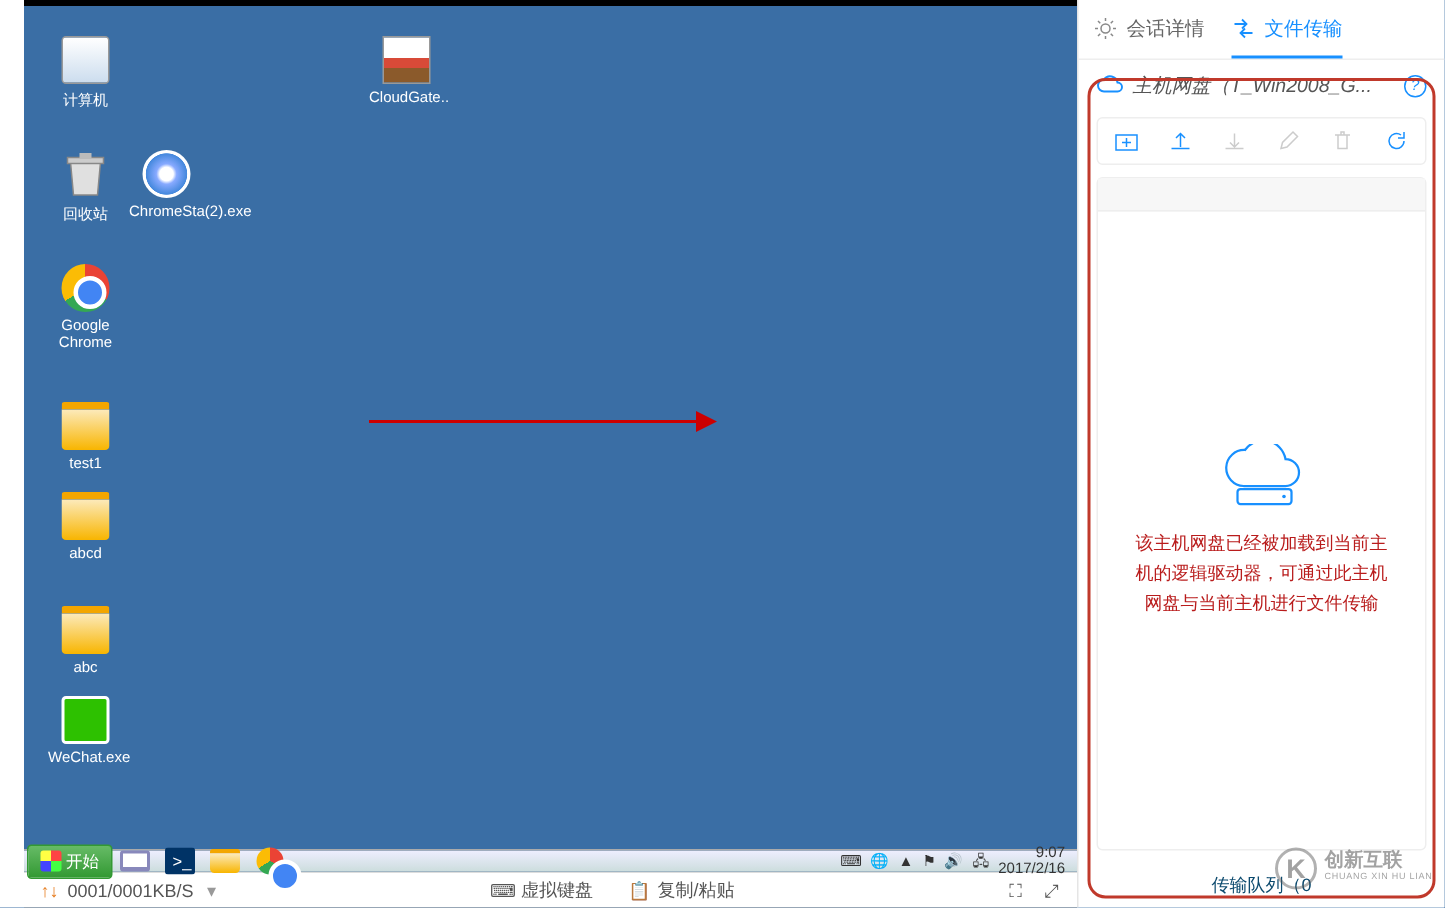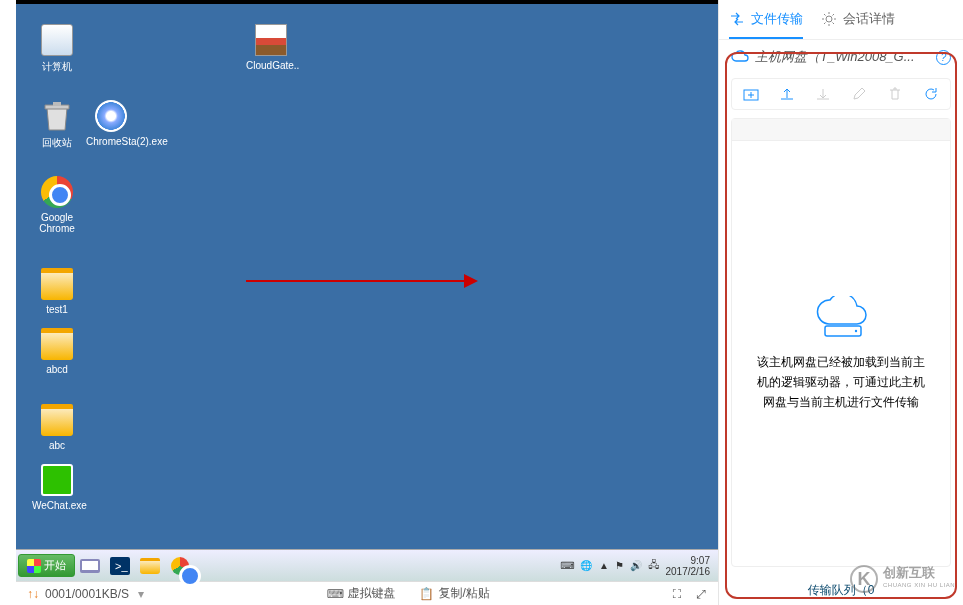--- a/index.html
+++ b/index.html
@@ -24,21 +24,21 @@
 .ico-wechat { background:#2dc100; border:2px solid #fff; border-radius:3px;}
 .ico-cloudgate { background:linear-gradient(#fff 45%, #d84a38 45% 68%, #8b5a2b 68%); border:1px solid #999;}
 .ico-disc { border-radius:50%; background: radial-gradient(circle, #fff 20%, #8af 30%, #48d 60%, #fff 62%);}
 
 
 .annotation { position: absolute; top: 270px; left: 215px; color: #cc0000; font-size: 28px; font-family: SimSun, serif; display: flex; align-items: center; }
 .arrow { width: 230px; height: 2px; background: #cc0000; position: relative; margin-left: 15px; margin-top:6px;}
 .arrow::after { content:''; position:absolute; right:-2px; top:-6px; border-left: 14px solid #cc0000; border-top: 7px solid transparent; border-bottom: 7px solid transparent; }
 
 
-.taskbar { height: 32px; background: linear-gradient(#eef, #cdd); display:flex; align-items:center; padding: 0 2px; border-top:1px solid #aaa;}
+.taskbar { height: 15px; background: linear-gradient(#eef, #cdd); display:flex; align-items:center; padding: 0 2px; border-top:1px solid #aaa;}
 .taskbar .start { background: linear-gradient(#6b6, #393); color:#fff; font-size:11px; padding: 3px 8px; border-radius:3px; border:1px solid #393; display:flex; align-items:center; gap:3px;}
 .taskbar .start .win-icon { width:14px; height:14px; background:conic-gradient(#f44 0 25%, #4f4 25% 50%, #44f 50% 75%, #ff4 75%); border-radius:2px;}
 .taskbar .tb-icon { width:24px; height:22px; margin:0 3px; display:flex; align-items:center; justify-content:center; font-size:14px;}
 .taskbar .tray { margin-left:auto; display:flex; align-items:center; gap:6px; font-size:10px; color:#333; padding-right:6px;}
 .taskbar .clock { display:flex; flex-direction:column; align-items:flex-end; font-size:10px; line-height:11px;}
 
 
 .status-bar { height: 24px; background:#fff; border-top:1px solid #ddd; display:flex; align-items:center; padding:0 10px; font-size:12px; color:#555;}
 .status-bar .sb-item { display:flex; align-items:center; gap:5px; margin-right: 24px;}
 .status-bar .spacer { flex:1; }
@@ -59,21 +59,21 @@
 
 .toolbar { margin: 4px 12px 8px; border:1px solid #eee; border-radius:4px; display:flex; padding:6px 10px; gap:18px;}
 .toolbar .tbi { width:18px; height:18px; color:#1890ff; cursor:pointer; display:flex; align-items:center; justify-content:center;}
 .toolbar .tbi.disabled { color:#ccc; cursor:default;}
 .toolbar .tbi.last { margin-left:auto;}
 
 .file-pane { flex:1; margin:0 12px 8px; border:1px solid #eee; border-radius:4px; display:flex; flex-direction:column; }
 .file-pane .hdr { height:22px; background:#f7f7f7; border-bottom:1px solid #eee;}
 .file-pane .empty { flex:1; display:flex; flex-direction:column; align-items:center; justify-content:center; padding:20px; text-align:center;}
 .cloud-big { width:60px; height:42px; margin-bottom:14px;}
-.empty-text { font-size:12px; color:#000000; line-height:20px; max-width:170px;}
+.empty-text { font-size:12px; color:#b91c1c; line-height:20px; max-width:170px;}
 
 .queue-bar { height:30px; display:flex; align-items:center; justify-content:center; font-size:12px; color:#0c4a6e; gap:4px;}
 
 
 .watermark { position:absolute; right:8px; bottom:12px; display:flex; align-items:center; gap:5px; opacity:0.45; font-size:12px; color:#333;}
 .watermark .wm-left { font-size:18px; font-weight:bold; border:2px solid #555; border-radius:50%; width:28px; height:28px; display:flex; align-items:center; justify-content:center;}
 .watermark .wm-right { display:flex; flex-direction:column; line-height:12px;}
 .watermark .wm-right .cn{font-size:13px; font-weight:bold;}
 .watermark .wm-right .en{font-size:6px; letter-spacing:0.5px;}
 </style>
@@ -190,36 +190,36 @@
         <span class="sb-icon">⛶</span>
       </div>
       <div class="sb-item" style="margin-right:0">
         <span class="sb-icon">⤢</span>
       </div>
     </div>
   </div>
 
   <div class="right-panel">
     <div class="tabs">
-      <div class="tab active">
-        <span class="tab-ico">
-          <svg width="16" height="16" viewBox="0 0 16 16">
-              <path fill="none" stroke="#1890ff" stroke-width="1.2" d="M2 5 h8 M7 2 l3 3 l-3 3 M14 11 h-8 M9 8 l-3 3 l3 3"></path>
-            </svg>
-        </span>
-        <span>文件传输</span>
-      </div>
       <div class="tab">
         <span class="tab-ico">
           <svg width="16" height="16" viewBox="0 0 16 16">
               <circle cx="8" cy="8" r="3" fill="none" stroke="#888"></circle>
               <path stroke="#888" d="M8 1v2M8 13v2M1 8h2M13 8h2M3 3l1.5 1.5M11.5 11.5L13 13M3 13l1.5-1.5M11.5 4.5L13 3"></path>
             </svg>
         </span>
         <span>会话详情</span>
+      </div>
+      <div class="tab active">
+        <span class="tab-ico">
+          <svg width="16" height="16" viewBox="0 0 16 16">
+              <path fill="none" stroke="#1890ff" stroke-width="1.2" d="M2 5 h8 M7 2 l3 3 l-3 3 M14 11 h-8 M9 8 l-3 3 l3 3"></path>
+            </svg>
+        </span>
+        <span>文件传输</span>
       </div>
     </div>
 
     <div class="disk-header">
       <span class="cloud-ico">
         <svg width="18" height="18" viewBox="0 0 18 14">
             <path fill="none" stroke="#1890ff" stroke-width="1.3" d="M5 11a4 4 0 0 1 0-8 5 5 0 0 1 9 2 3 3 0 0 1 0 6z"></path>
           </svg>
       </span>
       <span>主机网盘（T_Win2008_G...</span>

